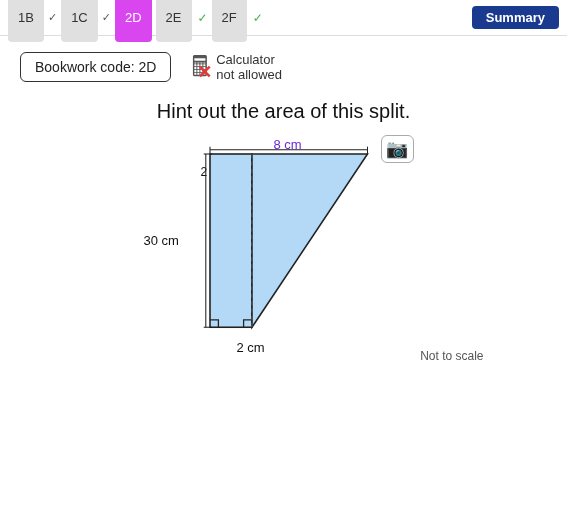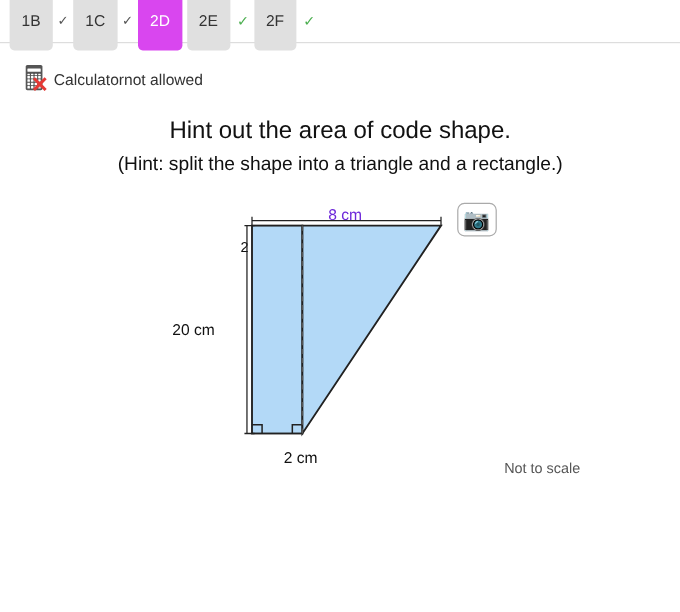--- a/index.html
+++ b/index.html
@@ -98,21 +98,21 @@
     .calc-x {
       position: absolute;
       color: #e53935;
       font-size: 18px;
       font-weight: bold;
       bottom: -2px;
       right: -4px;
     }
     .calc-text {
       display: flex;
-      flex-direction: row;
+      flex-direction: column;
       font-size: 13px;
       color: #333;
     }
 
     
     .question-text {
       font-size: 20px;
       color: #111;
       text-align: center;
       margin-bottom: 8px;
@@ -205,52 +205,53 @@
 <div class="top-nav">
   <button class="nav-btn">1B</button>
   <span class="nav-chevron">✓</span>
   <button class="nav-btn">1C</button>
   <span class="nav-chevron">✓</span>
   <button class="nav-btn active">2D</button>
   <button class="nav-btn">2E</button>
   <span class="nav-chevron check-icon">✓</span>
   <button class="nav-btn">2F</button>
   <span class="nav-chevron check-icon">✓</span>
+  <button class="summary-btn">Summary</button>
 </div>
 
 <div class="content">
 
   <div class="info-row">
+    <div class="bookwork-badge">Bookwork code: 2D</div>
     <div class="calculator-info">
       <div class="calc-icon-wrap">
         <span class="calc-icon">🖩</span>
         <span class="calc-x">✕</span>
       </div>
       <div class="calc-text">
         <span>Calculator</span>
         <span>not allowed</span>
       </div>
     </div>
   </div>
 
   <div class="question-text">
-    <span>Hint out the </span><strong>area</strong><span> of code shape.</span>
+    <span>Hint out the </span><strong>area</strong><span> of this split.</span>
   </div>
-  <div class="hint-text">(Hint: split the shape into a triangle and a rectangle.)</div>
 
   <div class="diagram-container">
     <div class="diagram-wrap">
 
       <span class="label-8cm">8 cm</span>
 
       <span class="camera-icon">📷</span>
 
       <span class="label-2cm-top">2 cm</span>
 
-      <span class="label-30cm">20 cm</span>
+      <span class="label-30cm">30 cm</span>
 
       <svg class="shape-svg" viewBox="0 0 180 200" xmlns="http://www.w3.org/2000/svg">
 
         <rect x="10" y="20" width="40" height="165" fill="#b3d9f7" stroke="#222" stroke-width="1.5"></rect>
 
         <polyline points="10,178 18,178 18,185" fill="none" stroke="#222" stroke-width="1.2"></polyline>
         <polyline points="50,178 42,178 42,185" fill="none" stroke="#222" stroke-width="1.2"></polyline>
 
         <polygon points="50,20 50,185 160,20" fill="#b3d9f7" stroke="#222" stroke-width="1.5"></polygon>
 

